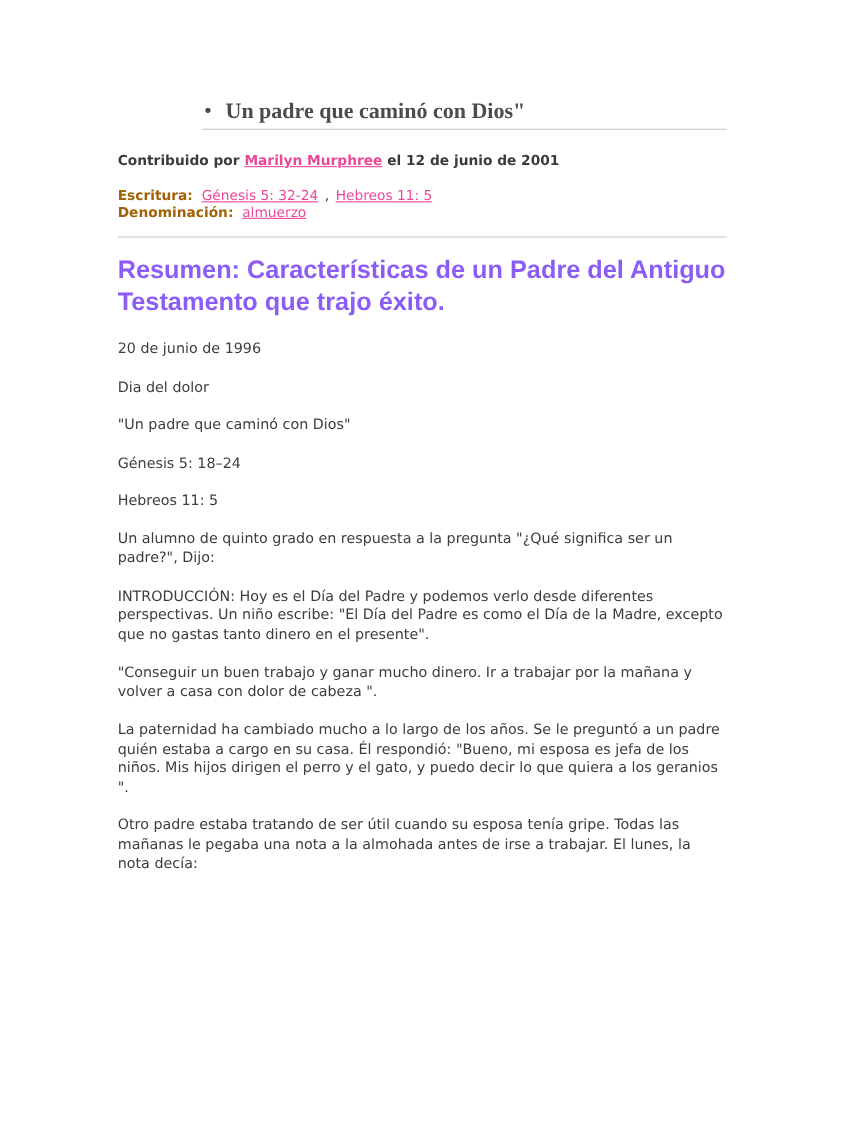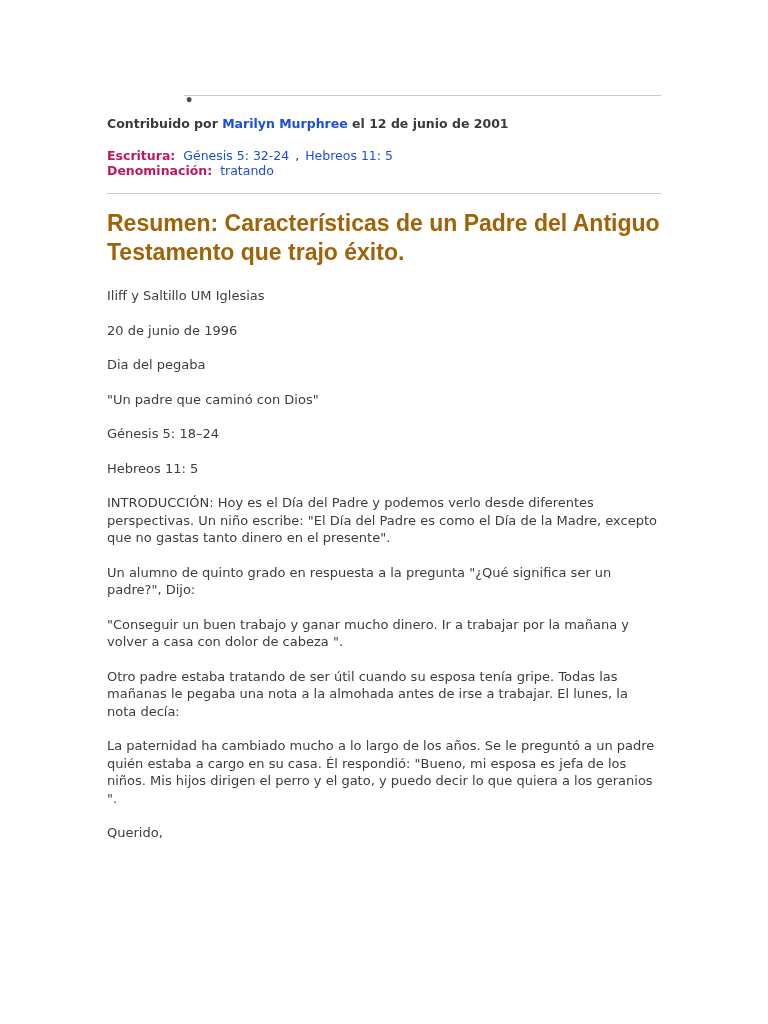--- a/index.html
+++ b/index.html
@@ -46,103 +46,103 @@
 
   
   .byline {
     margin-top: 20px;
     font-size: 12.5px;
     font-weight: bold;
     line-height: 15px;
     color: #3a3a3a;
   }
   a, .link {
-    color: #1d4ed8;
+    color: #ec4899;
+    text-decoration: underline;
     cursor: pointer;
   }
   .byline .author { font-weight: bold; }
 
   
   .meta-block {
     margin-top: 17px;
     font-size: 12.5px;
     line-height: 15px;
   }
   .meta-row { white-space: nowrap; }
   .meta-label {
     font-weight: bold;
-    color: #be185d;
+    color: #a16207;
     margin-right: 4px;
   }
   .meta-sep { color: #3a3a3a; margin: 0 2px; }
   .full-rule {
     border: 0;
     border-top: 1px solid #c9c9c9;
     margin: 15px 0 0 0;
   }
 
   
   h1.summary {
     margin: 15px 0 0 0;
     font-family: "Liberation Sans", sans-serif;
     font-size: 23px;
     line-height: 29px;
     font-weight: bold;
-    color: #a16207;
+    color: #8b5cf6;
   }
 
   
   .body-text p {
     margin: 17px 0 0 0;
     font-size: 13px;
     line-height: 17.5px;
     color: #3d3d3d;
   }
   .body-text p:first-child { margin-top: 20px; }
 </style>
 </head>
 <body>
 
 <div class="page">
 
   <div class="doc-title-row">
     <span class="bullet">•</span>
+    <span>Un padre que caminó con Dios"</span>
   </div>
   <hr class="title-rule">
 
   <div class="byline">
     <span>Contribuido por</span>
     <a class="author">Marilyn Murphree</a>
     <span>el 12 de junio de 2001</span>
   </div>
 
   <div class="meta-block">
     <div class="meta-row">
       <span class="meta-label">Escritura:</span>
       <a>Génesis 5: 32-24</a>
       <span class="meta-sep">,</span>
       <a>Hebreos 11: 5</a>
     </div>
     <div class="meta-row">
       <span class="meta-label">Denominación:</span>
-      <a>tratando</a>
+      <a>almuerzo</a>
     </div>
   </div>
   <hr class="full-rule">
 
   <h1 class="summary">Resumen: Características de un Padre del Antiguo Testamento que trajo éxito.</h1>
 
   <div class="body-text">
-    <p>Iliff y Saltillo UM Iglesias</p>
     <p>20 de junio de 1996</p>
-    <p>Dia del pegaba</p>
+    <p>Dia del dolor</p>
     <p>"Un padre que caminó con Dios"</p>
     <p>Génesis 5: 18–24</p>
     <p>Hebreos 11: 5</p>
+    <p>Un alumno de quinto grado en respuesta a la pregunta "¿Qué significa ser un padre?", Dijo:</p>
     <p>INTRODUCCIÓN: Hoy es el Día del Padre y podemos verlo desde diferentes perspectivas. Un niño escribe: "El Día del Padre es como el Día de la Madre, excepto que no gastas tanto dinero en el presente".</p>
-    <p>Un alumno de quinto grado en respuesta a la pregunta "¿Qué significa ser un padre?", Dijo:</p>
     <p>"Conseguir un buen trabajo y ganar mucho dinero. Ir a trabajar por la mañana y volver a casa con dolor de cabeza ".</p>
+    <p>La paternidad ha cambiado mucho a lo largo de los años. Se le preguntó a un padre quién estaba a cargo en su casa. Él respondió: "Bueno, mi esposa es jefa de los niños. Mis hijos dirigen el perro y el gato, y puedo decir lo que quiera a los geranios ".</p>
     <p>Otro padre estaba tratando de ser útil cuando su esposa tenía gripe. Todas las mañanas le pegaba una nota a la almohada antes de irse a trabajar. El lunes, la nota decía:</p>
-    <p>La paternidad ha cambiado mucho a lo largo de los años. Se le preguntó a un padre quién estaba a cargo en su casa. Él respondió: "Bueno, mi esposa es jefa de los niños. Mis hijos dirigen el perro y el gato, y puedo decir lo que quiera a los geranios ".</p>
-    <p>Querido,</p>
   </div>
 
 </div>
 
 </body></html>

